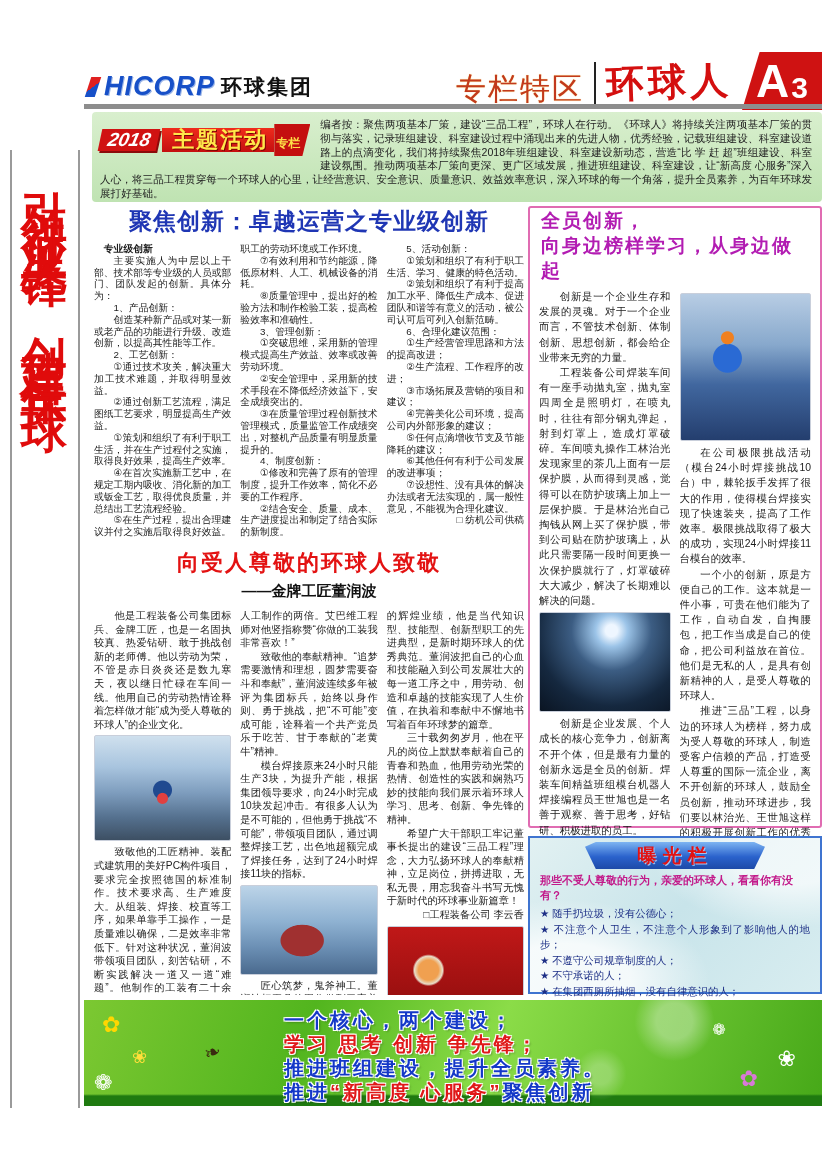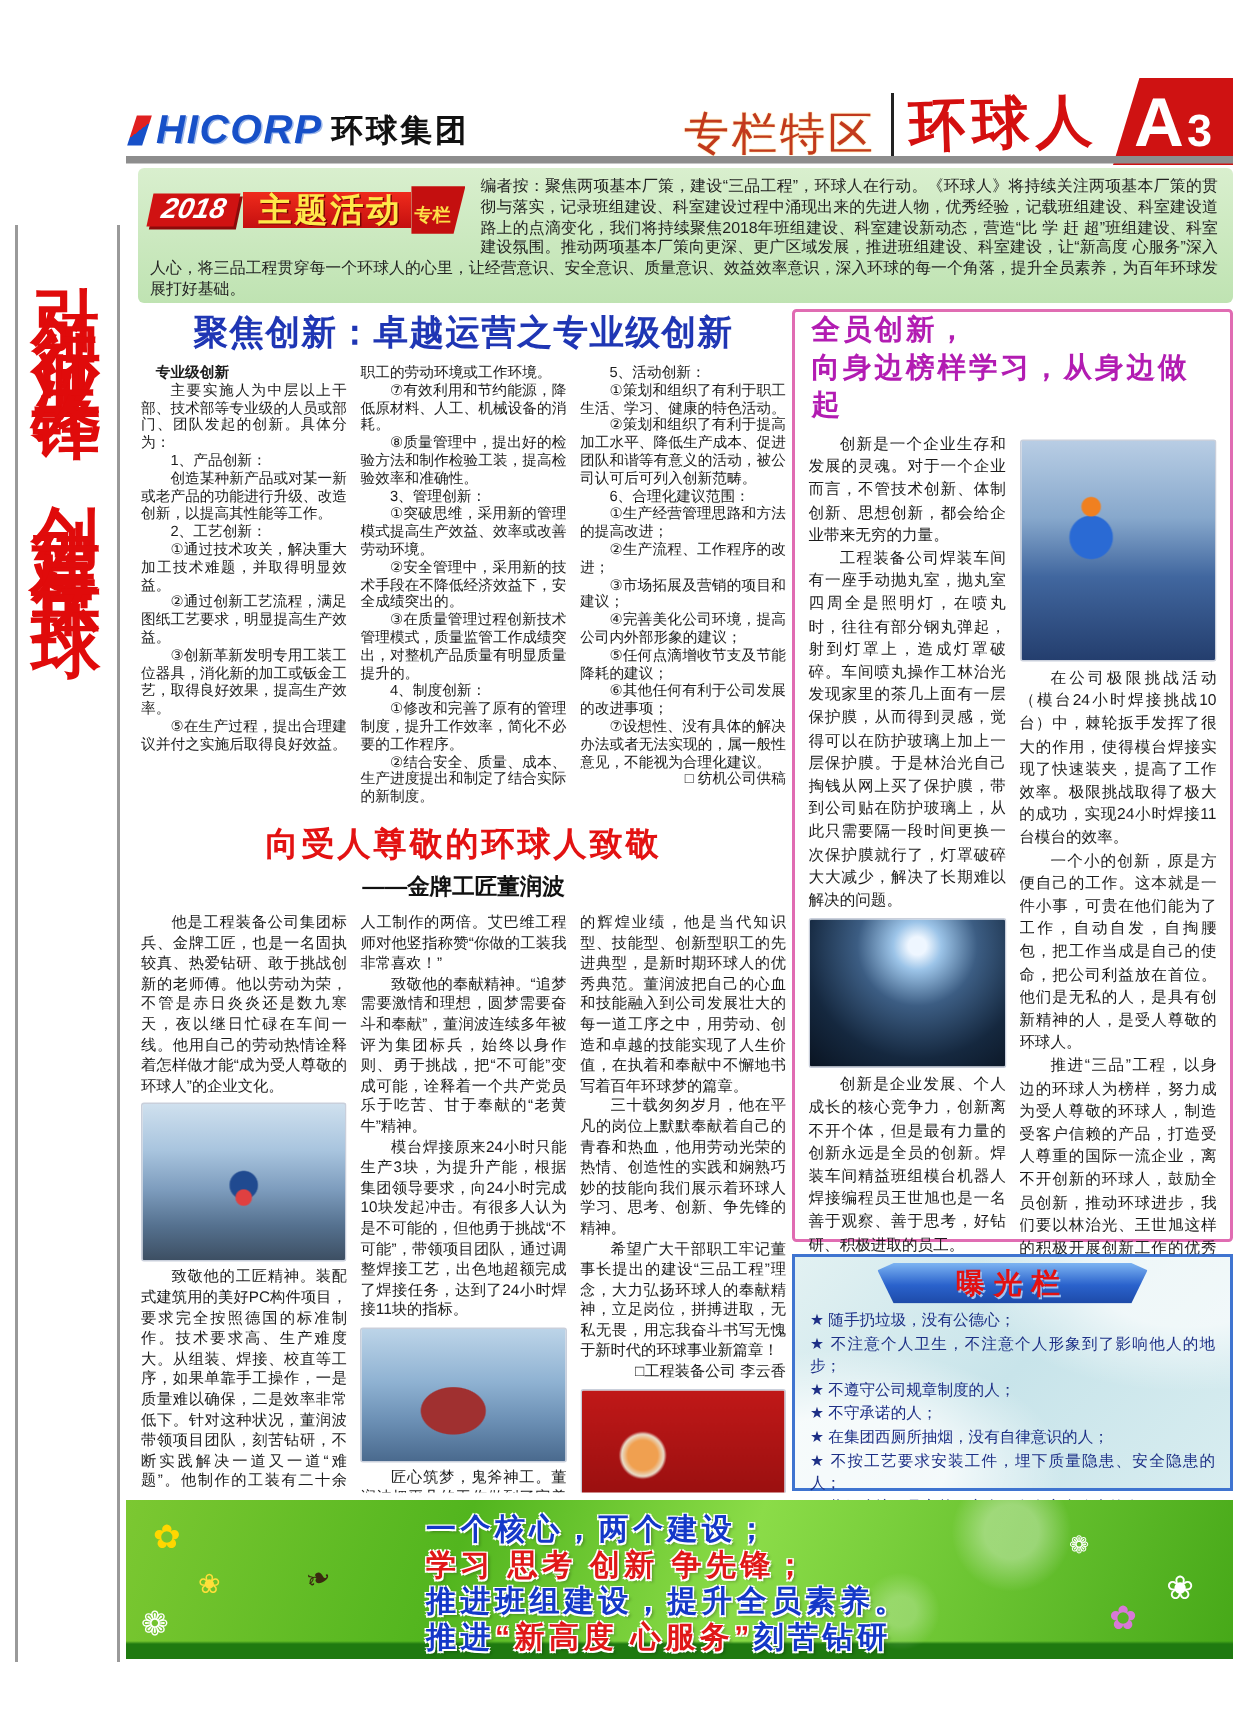--- a/index.html
+++ b/index.html
@@ -175,21 +175,22 @@
     <h1 class="art1-title">聚焦创新：卓越运营之专业级创新</h1>
     <div class="cols">
       <div class="col">
           <p class="para bold">专业级创新</p>
           <p class="para">主要实施人为中层以上干部、技术部等专业级的人员或部门、团队发起的创新。具体分为：</p>
           <p class="para">1、产品创新：</p>
           <p class="para">创造某种新产品或对某一新或老产品的功能进行升级、改造创新，以提高其性能等工作。</p>
           <p class="para">2、工艺创新：</p>
           <p class="para">①通过技术攻关，解决重大加工技术难题，并取得明显效益。</p>
           <p class="para">②通过创新工艺流程，满足图纸工艺要求，明显提高生产效益。</p>
-          <p class="para">③创新革新发明专用工装工位器具，消化新的加工或钣金工艺，取得良好效果，提高生产效率。</p>
+          <p class="para">①策划和组织了有利于职工生活，并在生产过程付之实施，取得良好效果，提高生产效率。</p>
+          <p class="para">④在首次实施新工艺中，在规定工期内吸收、消化新的加工或钣金工艺，取得优良质量，并总结出工艺流程经验。</p>
           <p class="para">⑤在生产过程，提出合理建议并付之实施后取得良好效益。</p>
         </div>
       <div class="col">
           <p class="para flush">职工的劳动环境或工作环境。</p>
           <p class="para">⑦有效利用和节约能源，降低原材料、人工、机械设备的消耗。</p>
           <p class="para">⑧质量管理中，提出好的检验方法和制作检验工装，提高检验效率和准确性。</p>
           <p class="para">3、管理创新：</p>
           <p class="para">①突破思维，采用新的管理模式提高生产效益、效率或改善劳动环境。</p>
           <p class="para">②安全管理中，采用新的技术手段在不降低经济效益下，安全成绩突出的。</p>
           <p class="para">③在质量管理过程创新技术管理模式，质量监管工作成绩突出，对整机产品质量有明显质量提升的。</p>
@@ -258,20 +259,21 @@
           <p class="para">一个小的创新，原是方便自己的工作。这本就是一件小事，可贵在他们能为了工作，自动自发，自掏腰包，把工作当成是自己的使命，把公司利益放在首位。他们是无私的人，是具有创新精神的人，是受人尊敬的环球人。</p>
           <p class="para">推进“三品”工程，以身边的环球人为榜样，努力成为受人尊敬的环球人，制造受客户信赖的产品，打造受人尊重的国际一流企业，离不开创新的环球人，鼓励全员创新，推动环球进步，我们要以林治光、王世旭这样的积极开展创新工作的优秀员工为榜样，鼓励全员创新，弘扬自动自发、改革创新的精神，实现环球人人有创新，环球时时有创新，环球事事有创新。</p>
         </div>
     </div>
   </aside>
 
   <div class="exposure">
     <div class="exp-ribbon">
       <span>曝光栏</span>
     </div>
+    <div class="exp-intro">那些不受人尊敬的行为，亲爱的环球人，看看你有没有？</div>
     <div class="exp-list">
         <p class="para flush">★ 随手扔垃圾，没有公德心；</p>
         <p class="para flush">★ 不注意个人卫生，不注意个人形象到了影响他人的地步；</p>
         <p class="para flush">★ 不遵守公司规章制度的人；</p>
         <p class="para flush">★ 不守承诺的人；</p>
         <p class="para flush">★ 在集团西厕所抽烟，没有自律意识的人；</p>
         <p class="para flush">★ 不按工艺要求安装工件，埋下质量隐患、安全隐患的人；</p>
         <p class="para flush">★ 劳保防护用品穿戴不齐全，存在安全隐患的人。</p>
       </div>
   </div>
@@ -281,17 +283,17 @@
     <span class="flower f2">❀</span>
     <span class="flower f3">❁</span>
     <span class="flower f4">❀</span>
     <span class="flower f5">✿</span>
     <span class="flower f6">❁</span>
     <span class="flower bfly">❧</span>
     <div class="banner-lines">
       <div class="bl bl-blue">一个核心，两个建设；</div>
       <div class="bl bl-red">学习  思考  创新  争先锋；</div>
       <div class="bl bl-blue">推进班组建设，提升全员素养。</div>
-      <div class="bl bl-blue"><span>推进</span><span class="q">“新高度 心服务”</span><span>刻苦钻研</span></div>
+      <div class="bl bl-blue"><span>推进</span><span class="q">“新高度 心服务”</span><span>聚焦创新</span></div>
     </div>
   </div>
 
 </div>
 
 </body></html>

